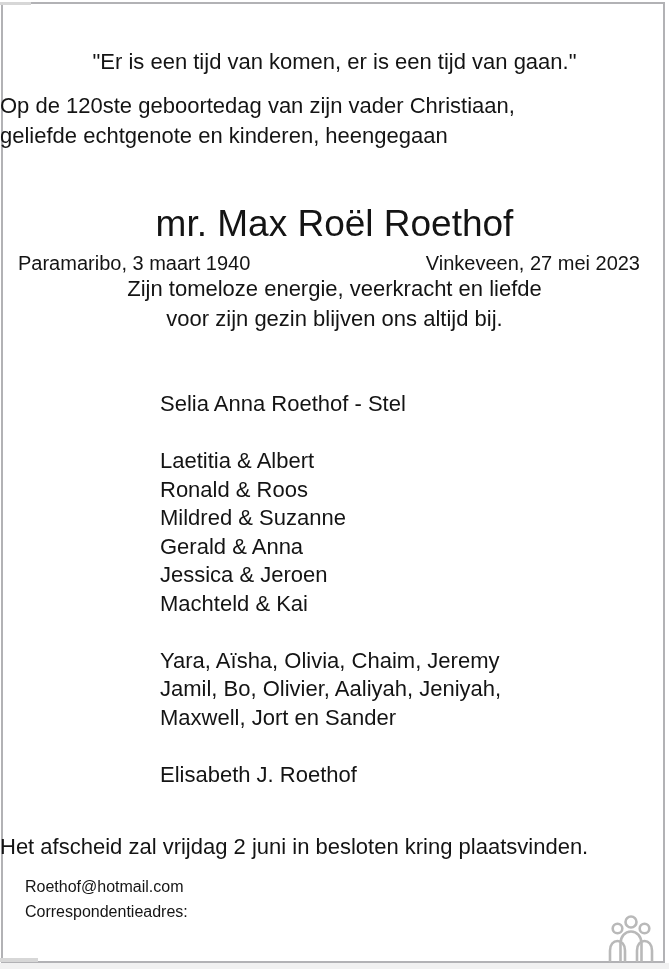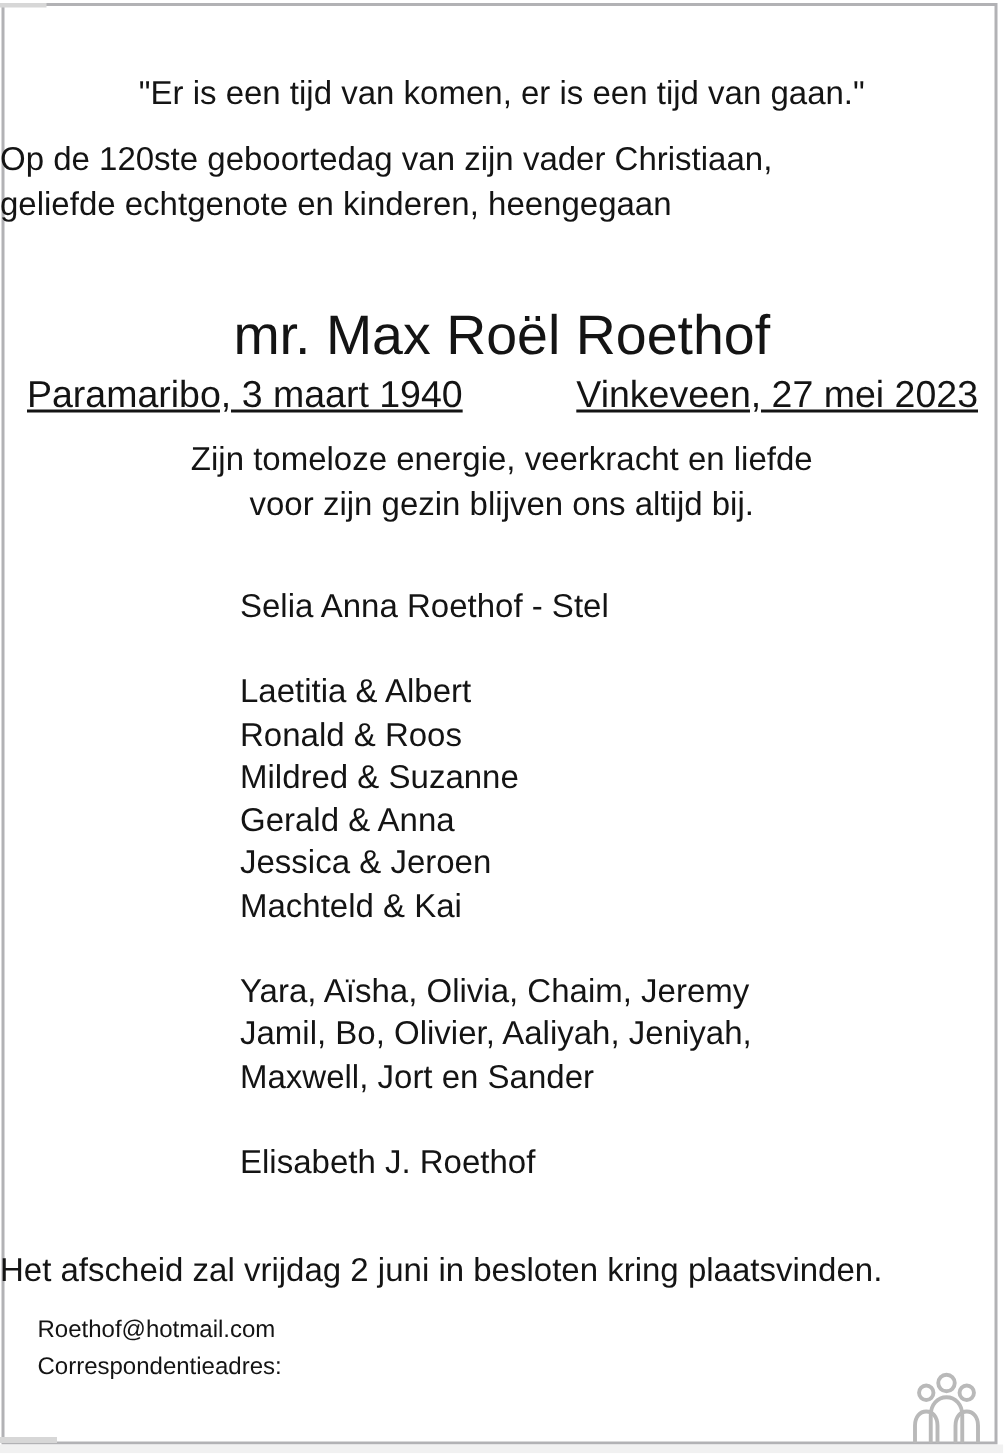--- a/index.html
+++ b/index.html
@@ -34,25 +34,25 @@
     text-align: left; font-size: 22px; line-height: 30px;
   }
   .name {
     position: absolute; left: 0; right: 0; top: 186px;
     margin: 16px; text-align: center;
     font-size: 37px; font-weight: 400; line-height: 44px;
   }
   .dates {
     position: absolute; left: 0; right: 0; top: 248px;
     display: flex; justify-content: space-between;
-    padding: 0 17px 0 18px; box-sizing: border-box;
-    font-size: 25px; line-height: 30px; text-decoration: underline;
+    padding: 0 29px 0 18px; box-sizing: border-box;
+    font-size: 20px; line-height: 30px;
   }
   .tribute {
-    position: absolute; left: 0; right: 0; top: 291px;
+    position: absolute; left: 0; right: 0; top: 274px;
     text-align: center; font-size: 22px; line-height: 30px;
   }
   .family {
     position: absolute; left: 160px; top: 390px;
     font-size: 22px; line-height: 28.5px;
   }
   .family-line { min-height: 28.5px; white-space: nowrap; }
   .closing {
     position: absolute; left: 0; right: 0; top: 832px;
     text-align: left; font-size: 22px; line-height: 30px;

